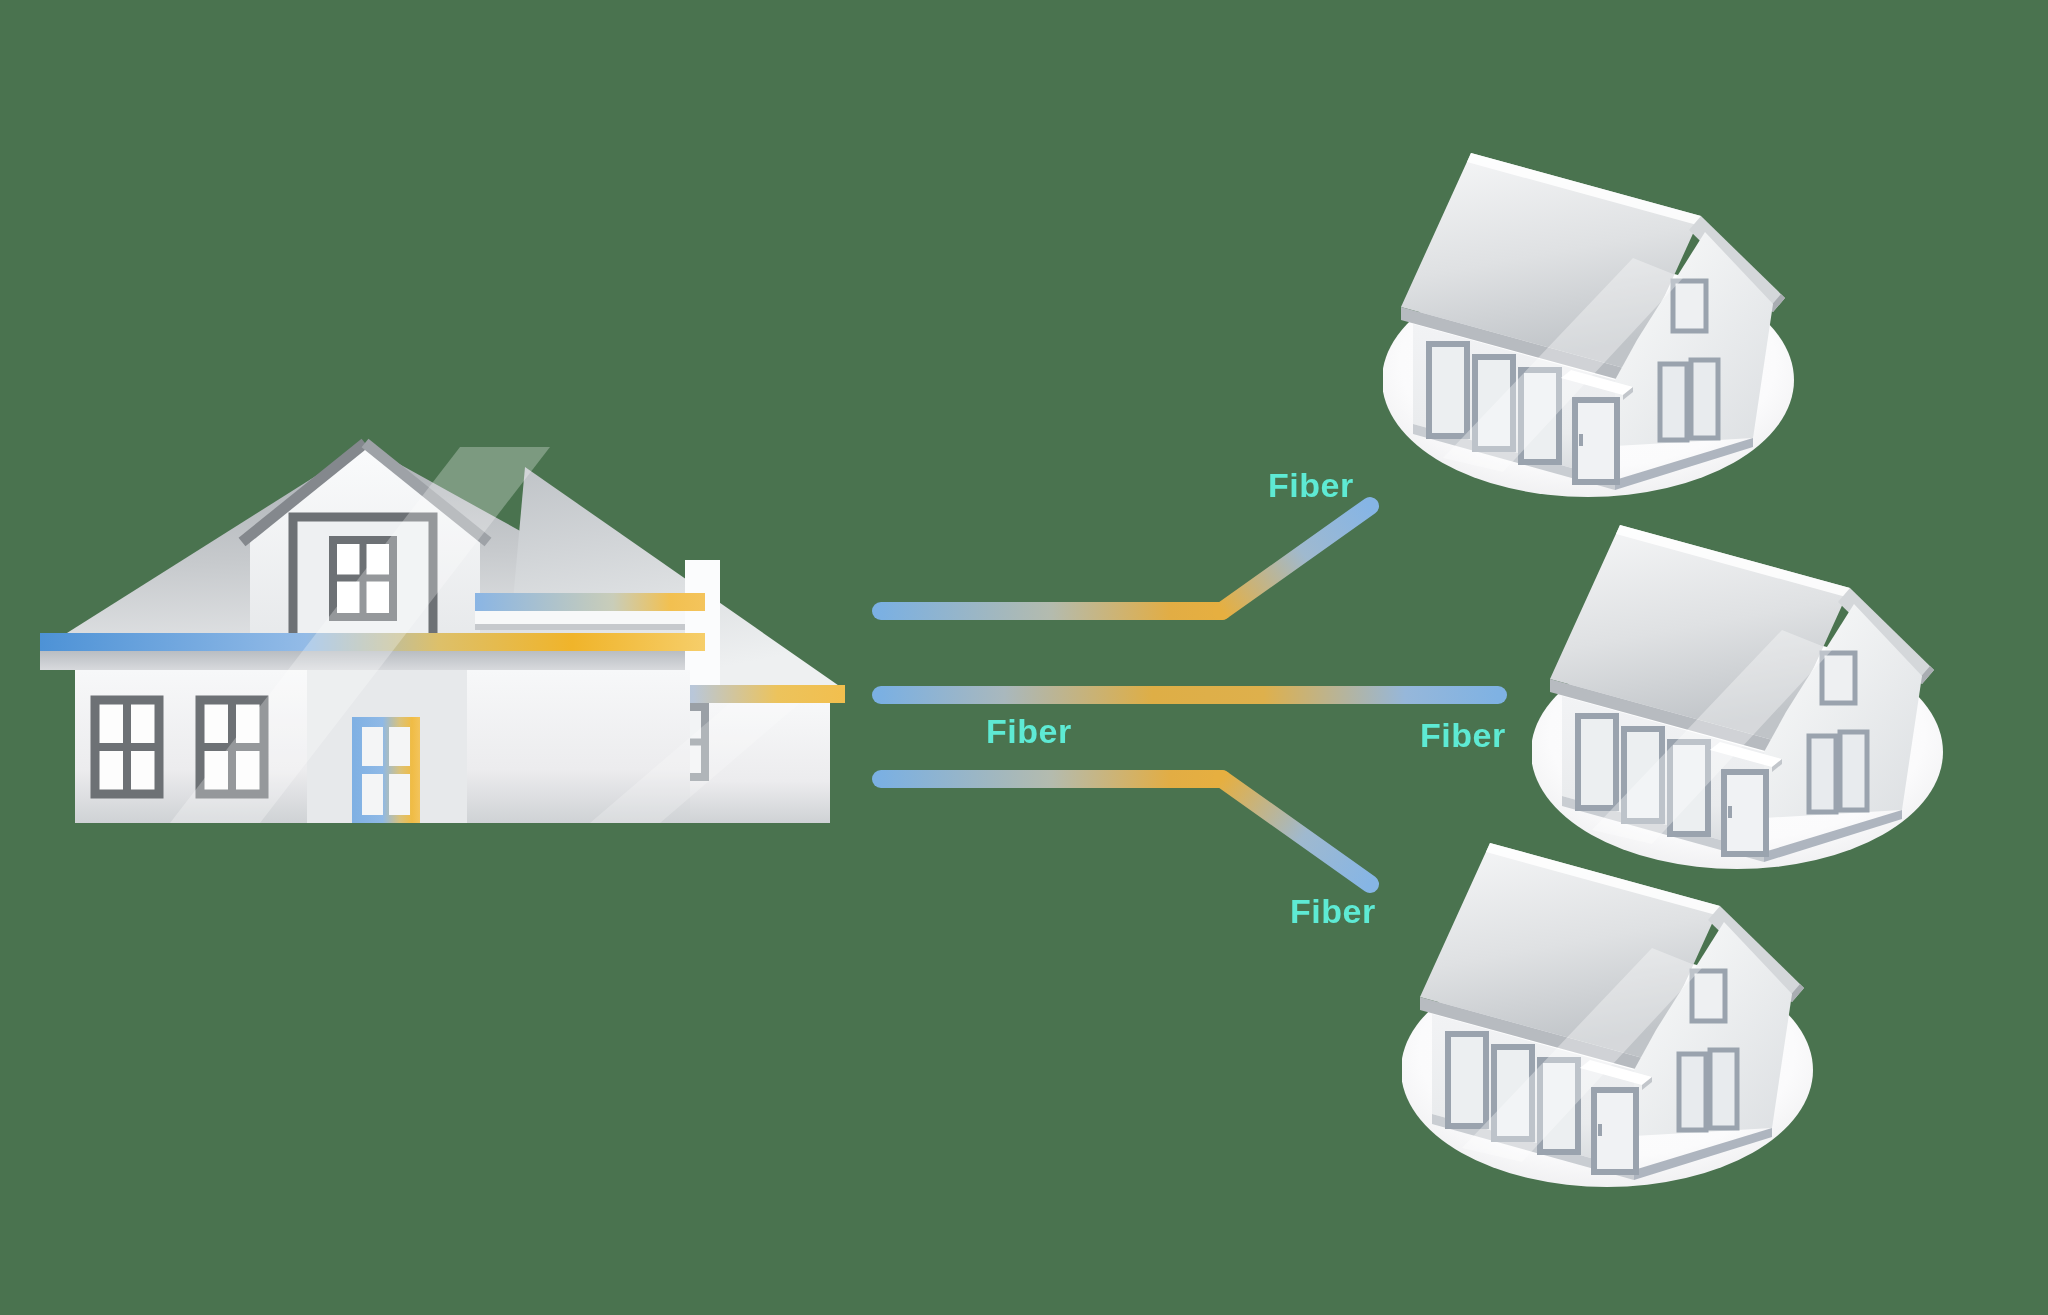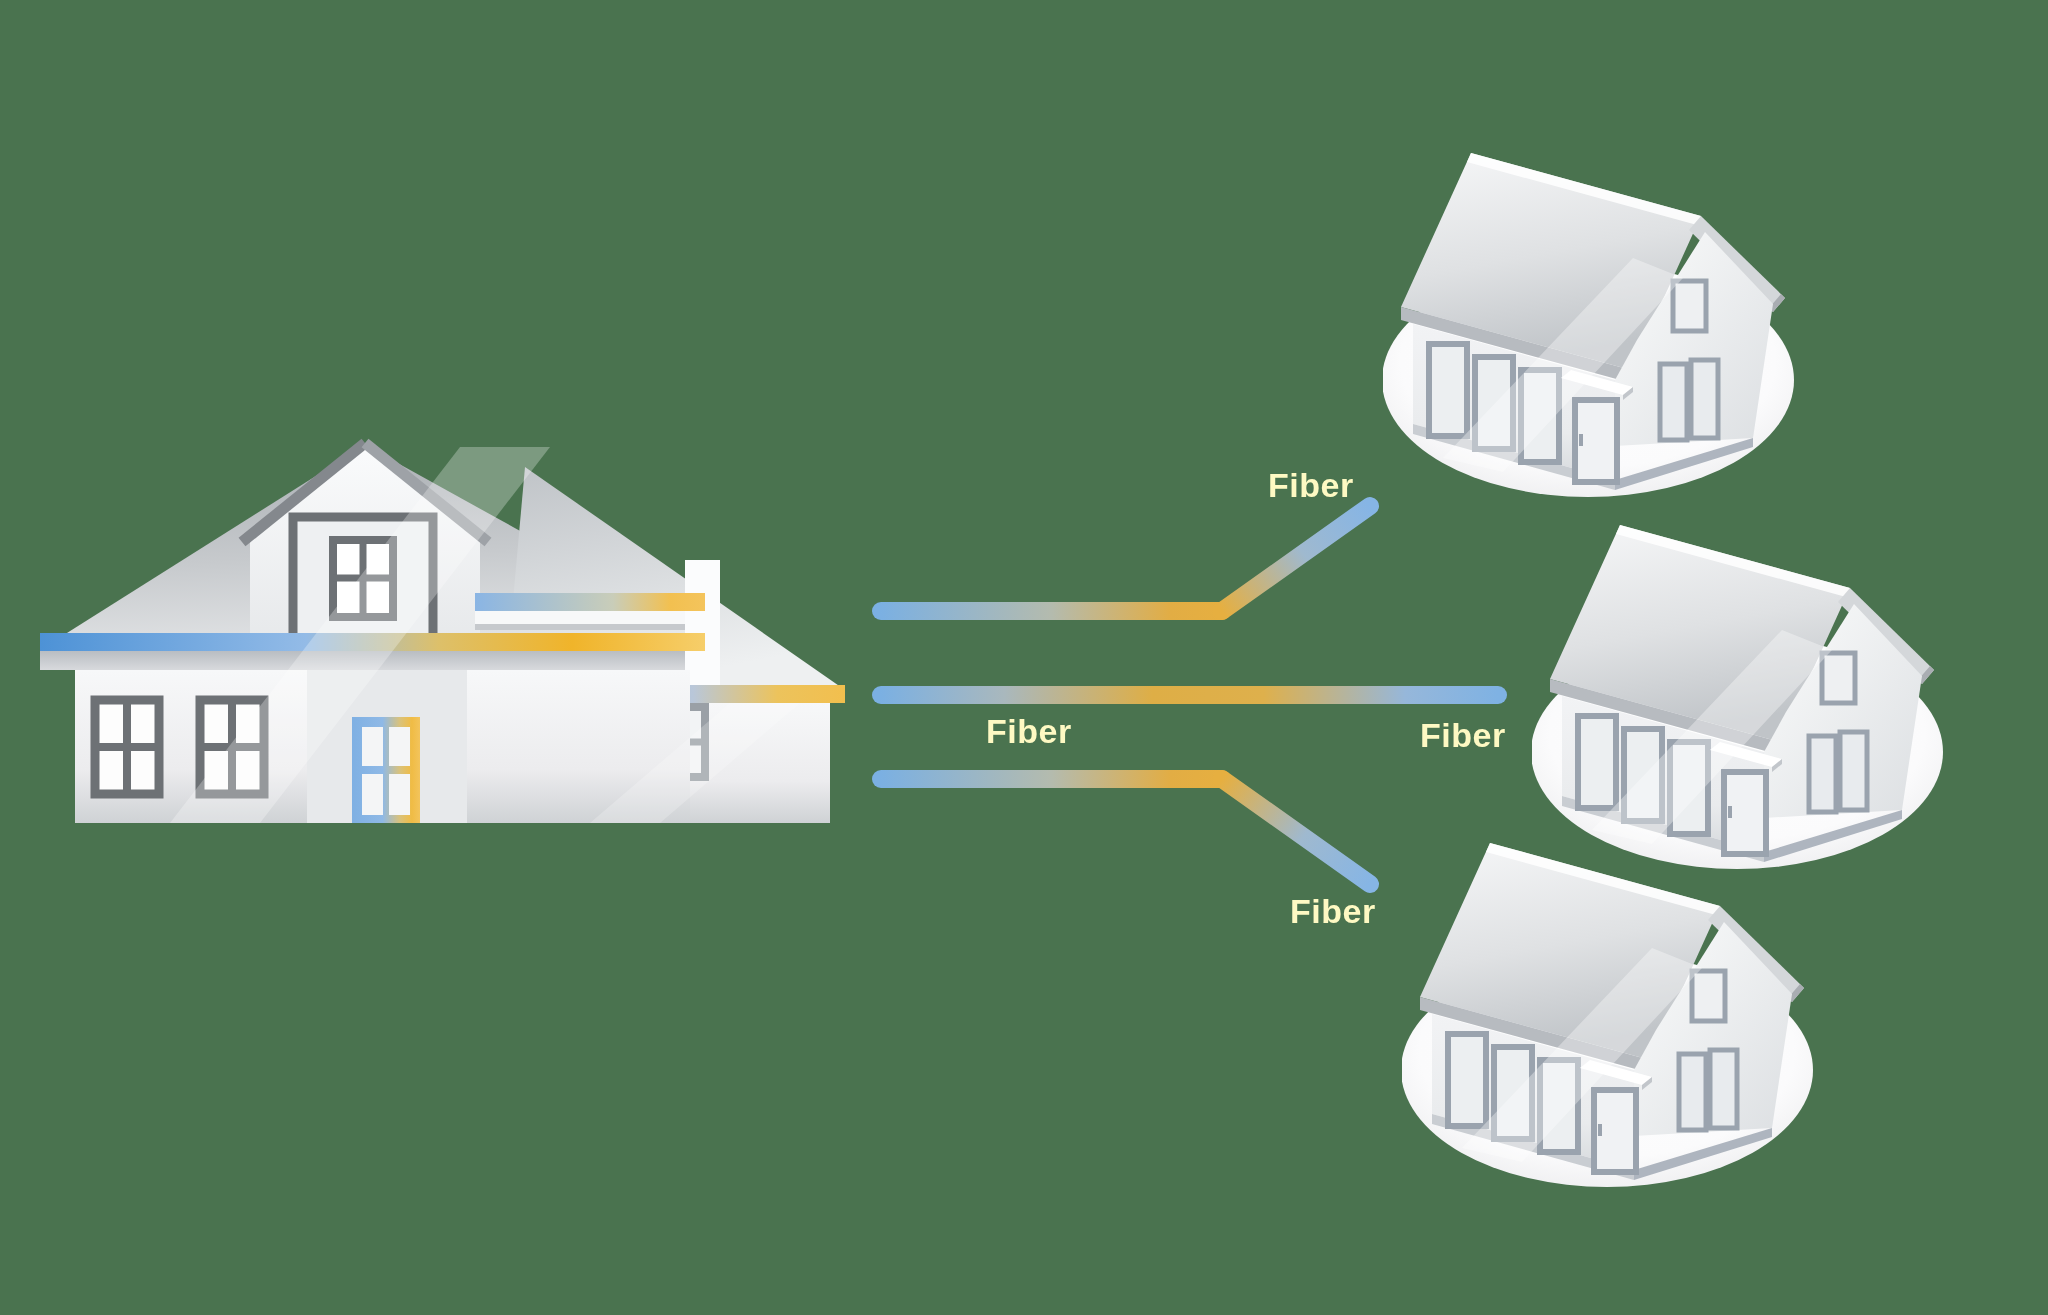--- a/index.html
+++ b/index.html
@@ -7,21 +7,21 @@
   .stage{
     position:relative;width:2048px;height:1315px;background:#4a734f;overflow:hidden;
   }
   .abs{position:absolute;}
   .fiber-label{
     position:absolute;
     font-family:"Liberation Sans",sans-serif;
     font-weight:bold;
     font-size:34px;
     letter-spacing:0.5px;
-    color:#fef9c3;
+    color:#5eead4;
     white-space:nowrap;
   }
   svg{display:block;}
 </style>
 </head>
 <body>
 
 <div class="stage">
 
   <svg width="0" height="0" style="position:absolute" aria-hidden="true">

